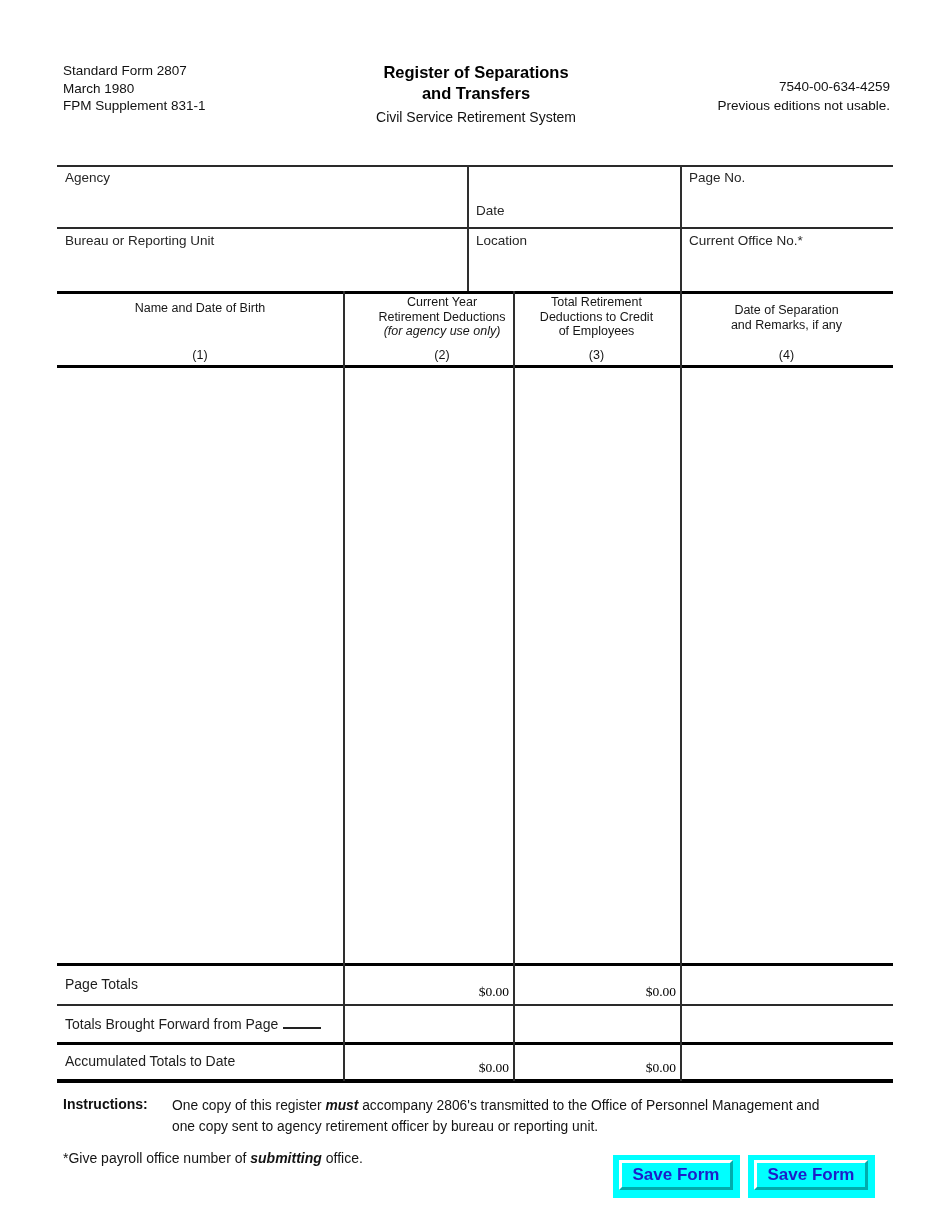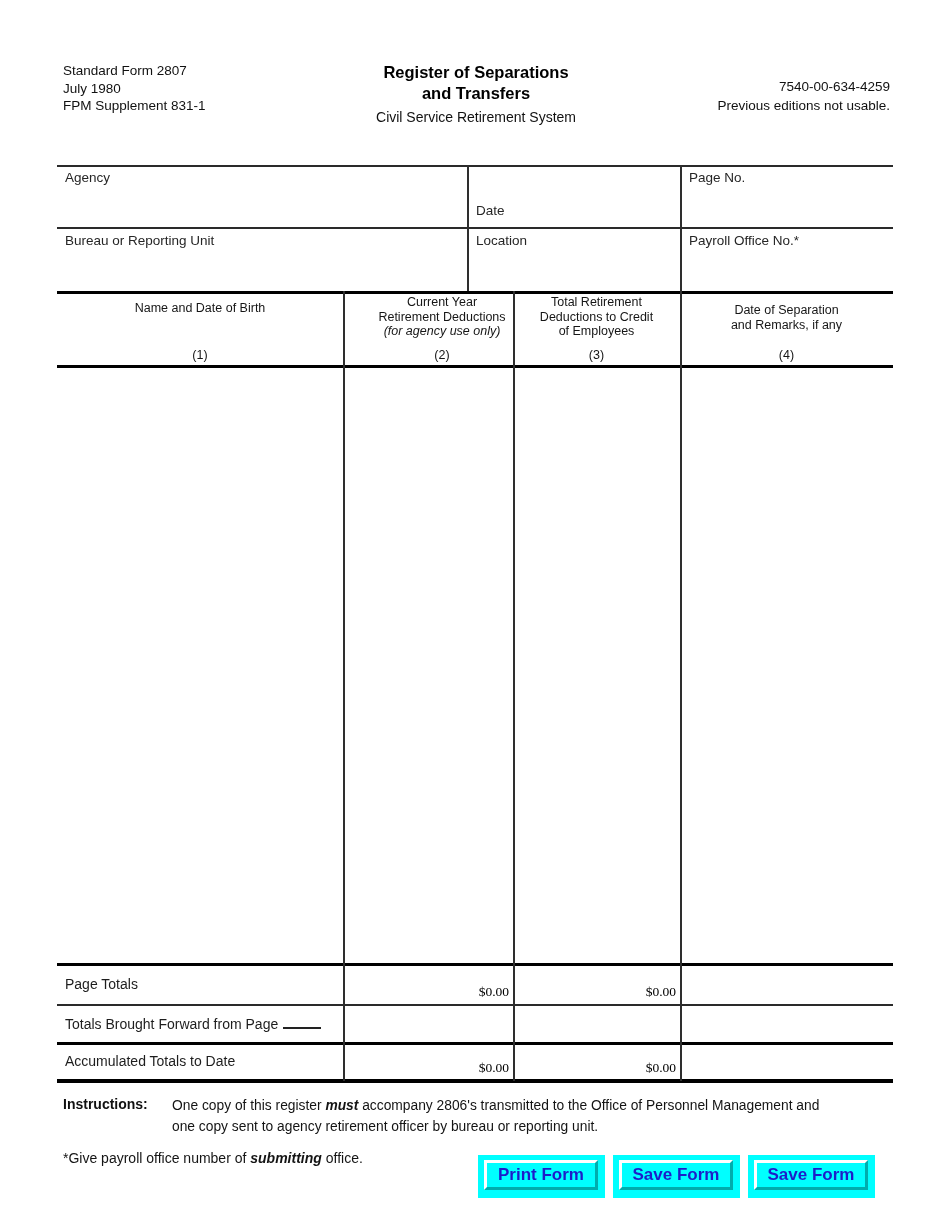--- a/index.html
+++ b/index.html
@@ -39,21 +39,21 @@
     font-size:17px;font-weight:bold;color:#1d1dc9;
   }
 </style>
 </head>
 <body>
 
 <div class="page">
 
   <div class="abs small-id" style="left:63px;top:62px;">
     <div>Standard Form 2807</div>
-    <div>July 1980</div>
+    <div>March 1980</div>
     <div>FPM Supplement 831-1</div>
   </div>
 
   <div class="abs title-block">
     <div class="title-main">Register of Separations</div>
     <div class="title-main">and Transfers</div>
     <div class="title-sub">Civil Service Retirement System</div>
   </div>
 
   <div class="abs stock-block">
@@ -64,21 +64,21 @@
   <div class="hline" style="left:57px;top:165px;width:836px;height:2px;"></div>
   <div class="hline" style="left:57px;top:227px;width:836px;height:2px;"></div>
   <div class="vline" style="left:467px;top:165px;height:126px;"></div>
   <div class="vline" style="left:680px;top:165px;height:126px;"></div>
 
   <div class="lbl" style="left:65px;top:170px;">Agency</div>
   <div class="lbl" style="left:476px;top:170px;margin-top:33px;">Date</div>
   <div class="lbl" style="left:689px;top:170px;">Page No.</div>
   <div class="lbl" style="left:65px;top:233px;">Bureau or Reporting Unit</div>
   <div class="lbl" style="left:476px;top:233px;">Location</div>
-  <div class="lbl" style="left:689px;top:233px;">Payroll Office No.*</div>
+  <div class="lbl" style="left:689px;top:233px;">Current Office No.*</div>
 
   <input class="cell-input" style="left: 62px; top: 190px; width: 398px; height: 32px;">
   <input class="cell-input" style="left: 472px; top: 190px; width: 202px; height: 32px;">
   <input class="cell-input" style="left: 685px; top: 190px; width: 202px; height: 32px;">
   <input class="cell-input" style="left: 62px; top: 252px; width: 398px; height: 32px;">
   <input class="cell-input" style="left: 472px; top: 252px; width: 202px; height: 32px;">
   <input class="cell-input" style="left: 685px; top: 252px; width: 202px; height: 32px;">
 
   <div class="hline thick" style="left:57px;top:291px;width:836px;height:3px;"></div>
   <div class="hline thick" style="left:57px;top:365px;width:836px;height:3px;"></div>
@@ -133,23 +133,20 @@
   <div class="instr-head">Instructions:</div>
   <div class="instr-body">
     <span>One copy of this register </span><span class="em-bi">must</span><span> accompany 2806's transmitted to the Office of Personnel Management and</span><br>
     <span>one copy sent to agency retirement officer by bureau or reporting unit.</span>
   </div>
 
   <div class="footnote">
     <span>*Give payroll office number of </span><span class="em-bi">submitting</span><span> office.</span>
   </div>
 
-  <div class="form-btn" style="left:478px;">
-    <div class="inner">Print Form</div>
-  </div>
   <div class="form-btn" style="left:613px;">
     <div class="inner">Save Form</div>
   </div>
   <div class="form-btn" style="left:748px;">
     <div class="inner">Save Form</div>
   </div>
 
 </div>
 
 </body></html>

